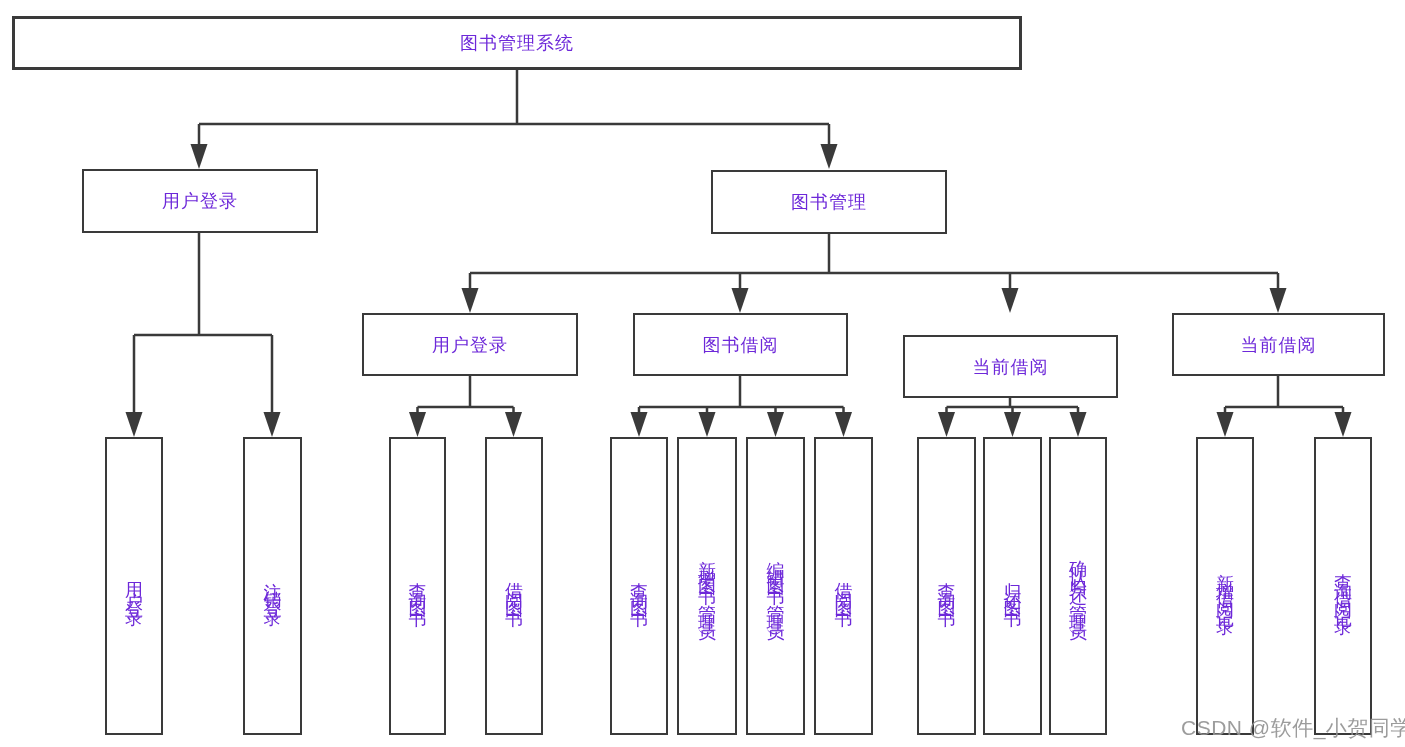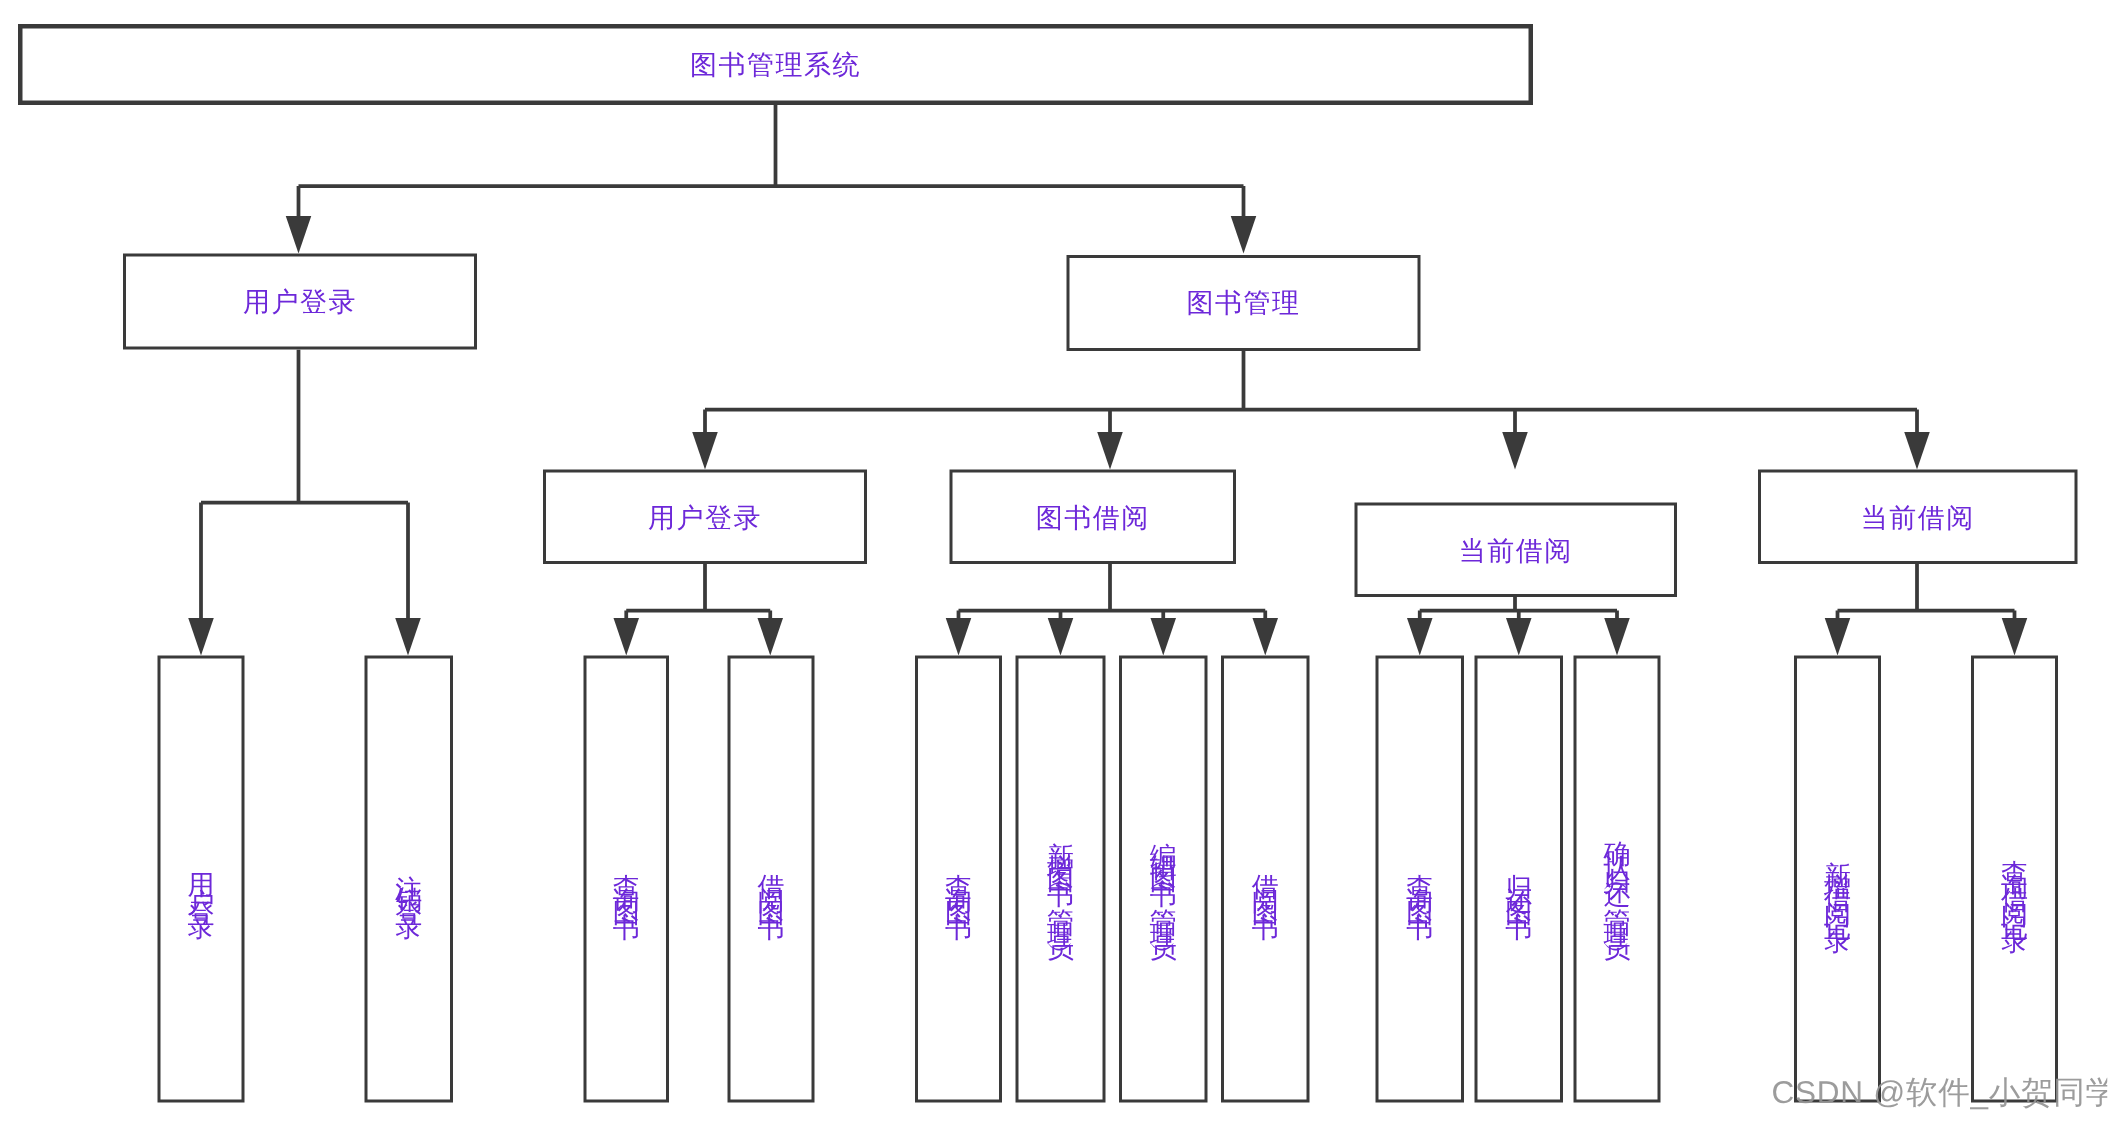--- a/index.html
+++ b/index.html
@@ -42,21 +42,21 @@
     text-orientation: mixed;
     letter-spacing: 9px;
     font-size: 18px;
     padding: 4px 0;
   }
   
   #n-root            { left: 12px;   top: 16px;  width: 1010px; height: 54px; }
   #n-user-login      { left: 82px;   top: 169px; width: 236px;  height: 64px; }
   #n-book-mgmt       { left: 711px;  top: 170px; width: 236px;  height: 64px; }
   #n-new-book-rec    { left: 362px;  top: 313px; width: 216px;  height: 63px; }
-  #n-book-borrow     { left: 633px;  top: 313px; width: 191px;  height: 63px; }
+  #n-book-borrow     { left: 633px;  top: 313px; width: 215px;  height: 63px; }
   #n-current-borrow  { left: 903px;  top: 313px; width: 215px;  height: 63px; margin-top: 22px; }
   #n-borrow-records  { left: 1172px; top: 313px; width: 213px;  height: 63px; }
   #n-leaf-user-login     { left: 105px;  top: 437px; width: 58px; height: 298px; }
   #n-leaf-logout         { left: 243px;  top: 437px; width: 59px; height: 298px; }
   #n-leaf-query-book-1   { left: 389px;  top: 437px; width: 57px; height: 298px; }
   #n-leaf-borrow-book-1  { left: 485px;  top: 437px; width: 58px; height: 298px; }
   #n-leaf-query-book-2   { left: 610px;  top: 437px; width: 58px; height: 298px; }
   #n-leaf-add-book       { left: 677px;  top: 437px; width: 60px; height: 298px; }
   #n-leaf-edit-book      { left: 746px;  top: 437px; width: 59px; height: 298px; }
   #n-leaf-borrow-book-2  { left: 814px;  top: 437px; width: 59px; height: 298px; }

